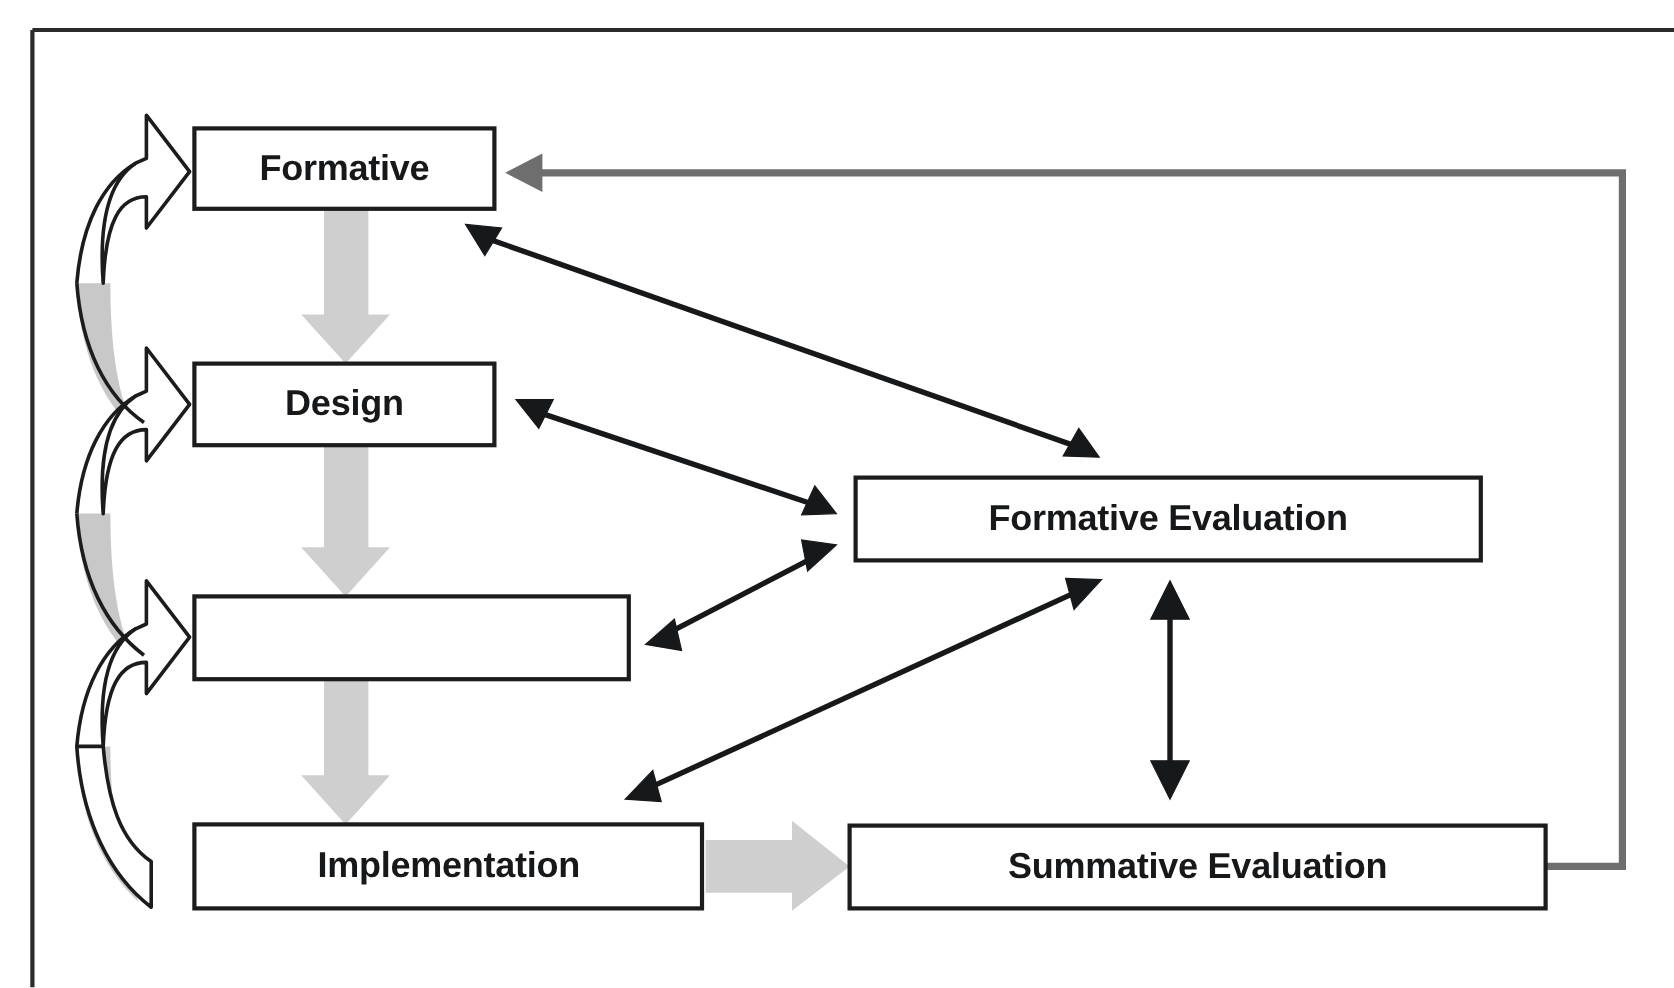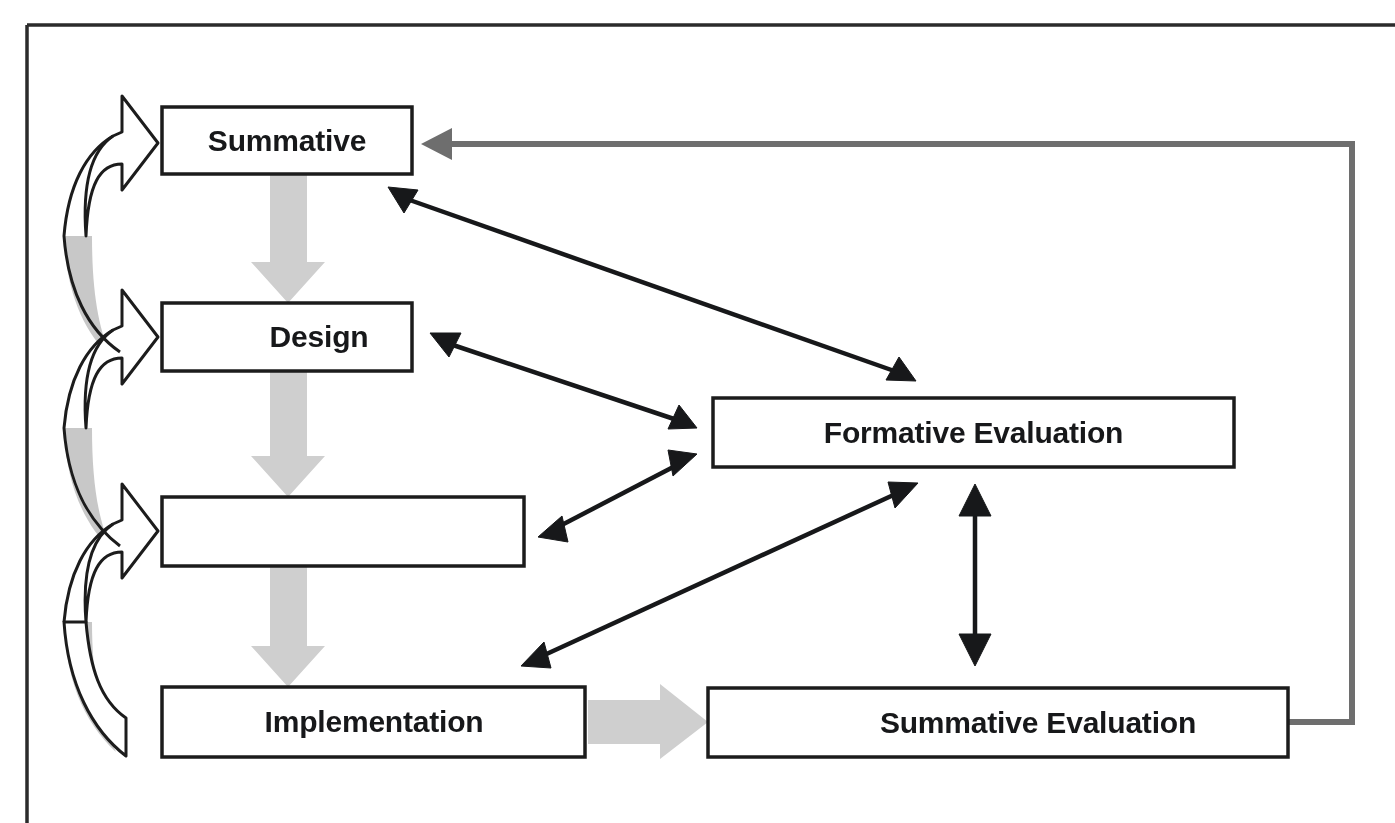--- a/index.html
+++ b/index.html
@@ -151,30 +151,30 @@
       <rect x="162" y="107" width="250" height="67"></rect>
       <rect x="162" y="303" width="250" height="68"></rect>
       <rect x="162" y="497" width="362" height="69"></rect>
       <rect x="162" y="687" width="423" height="70"></rect>
       <rect x="713" y="398" width="521" height="69"></rect>
       <rect x="708" y="688" width="580" height="69"></rect>
     </g>
 
   </svg>
 
-  <div class="node-label" style="left:162px; top:107px; width:250px; height:67px;">Summative</div>
+  <div class="node-label" style="left:162px; top:107px; width:250px; height:67px;">Formative</div>
 
-  <div class="node-label" style="left:162px; top:303px; width:250px; height:68px;padding-left:32px;">Design</div>
+  <div class="node-label" style="left:162px; top:303px; width:250px; height:68px;">Design</div>
 
 
   <div class="node-label" style="left:162px; top:687px; width:424px; height:70px;">Implementation</div>
 
   <div class="node-label" style="left:713px; top:398px; width:521px; height:69px;">Formative Evaluation</div>
 
-  <div class="node-label" style="left:708px; top:688px; width:580px; height:69px;padding-left:40px;">Summative Evaluation</div>
+  <div class="node-label" style="left:708px; top:688px; width:580px; height:69px;">Summative Evaluation</div>
 
   <div class="box-hit" style="left:162px; top:107px; width:250px; height:67px;"></div>
   <div class="box-hit" style="left:162px; top:303px; width:250px; height:68px;"></div>
   <div class="box-hit" style="left:162px; top:497px; width:362px; height:69px;"></div>
   <div class="box-hit" style="left:162px; top:687px; width:423px; height:70px;"></div>
   <div class="box-hit" style="left:713px; top:398px; width:521px; height:69px;"></div>
   <div class="box-hit" style="left:708px; top:688px; width:580px; height:69px;"></div>
 
 </div>
 

